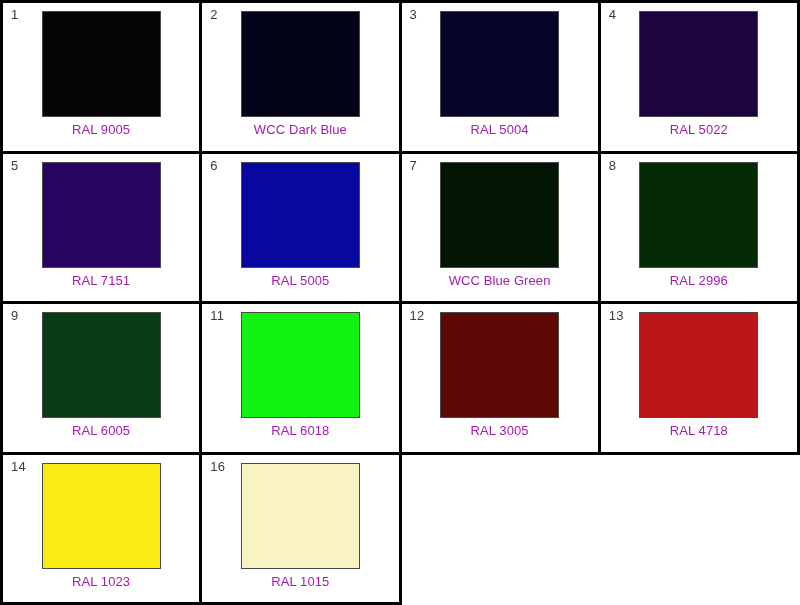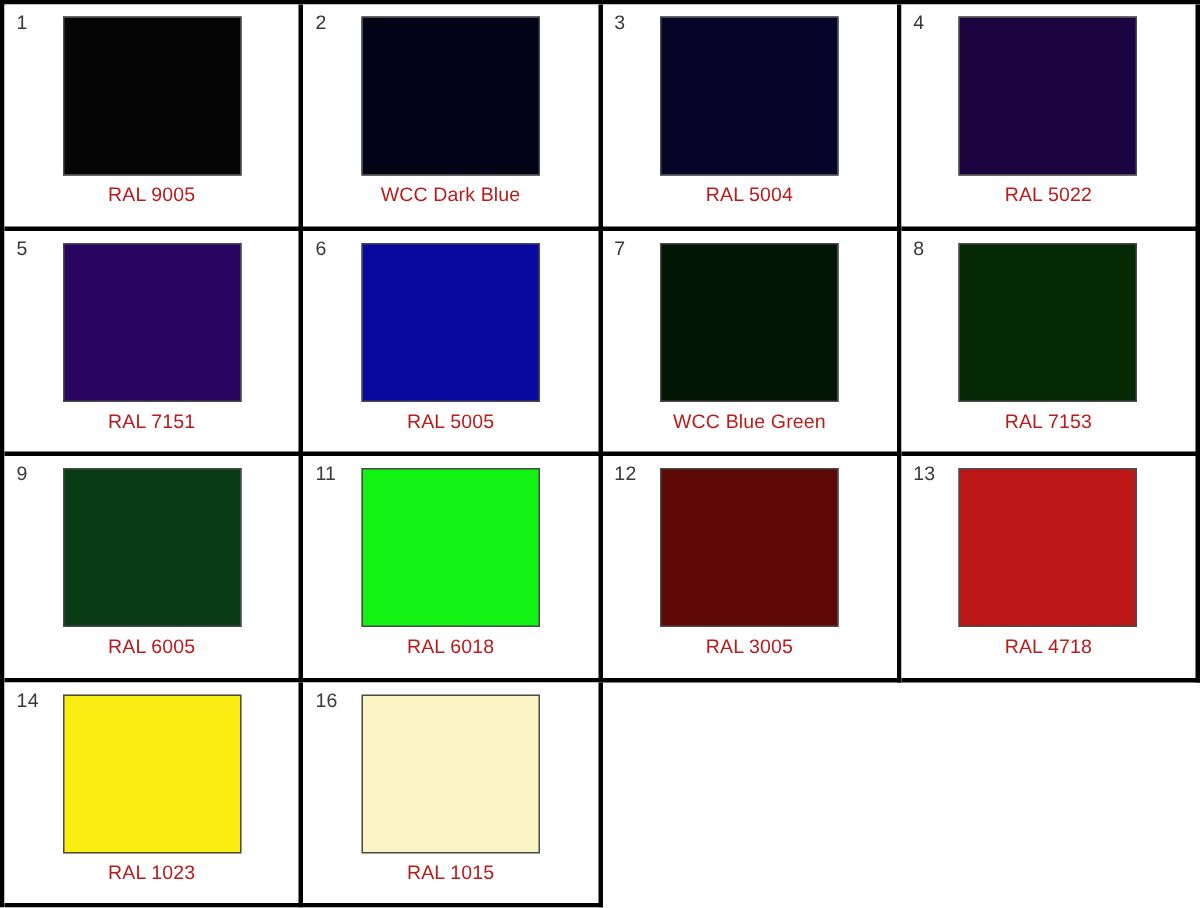--- a/index.html
+++ b/index.html
@@ -55,21 +55,21 @@
     height: 106px;
     box-sizing: border-box;
     border: 1px solid #4a4a4a;
     margin-top: 1px;
   }
 
   .swatch-label {
     margin-top: 5px;
     font-size: 13px;
     line-height: 15px;
-    color: #b91c1c;
+    color: #a21caf;
     text-align: center;
     white-space: nowrap;
     letter-spacing: 0.1px;
   }
 </style>
 </head>
 <body>
 
 <div id="chart">
     <div class="cell">
@@ -103,21 +103,21 @@
       <div class="swatch-label">RAL 5005</div>
     </div>
     <div class="cell">
       <div class="cell-index">7</div>
       <div class="swatch" style="background-color: rgb(3, 21, 5);"></div>
       <div class="swatch-label">WCC Blue Green</div>
     </div>
     <div class="cell">
       <div class="cell-index">8</div>
       <div class="swatch" style="background-color: rgb(5, 41, 5);"></div>
-      <div class="swatch-label">RAL 7153</div>
+      <div class="swatch-label">RAL 2996</div>
     </div>
     <div class="cell">
       <div class="cell-index">9</div>
       <div class="swatch" style="background-color: rgb(9, 59, 20);"></div>
       <div class="swatch-label">RAL 6005</div>
     </div>
     <div class="cell">
       <div class="cell-index">11</div>
       <div class="swatch" style="background-color: rgb(19, 243, 19);"></div>
       <div class="swatch-label">RAL 6018</div>

